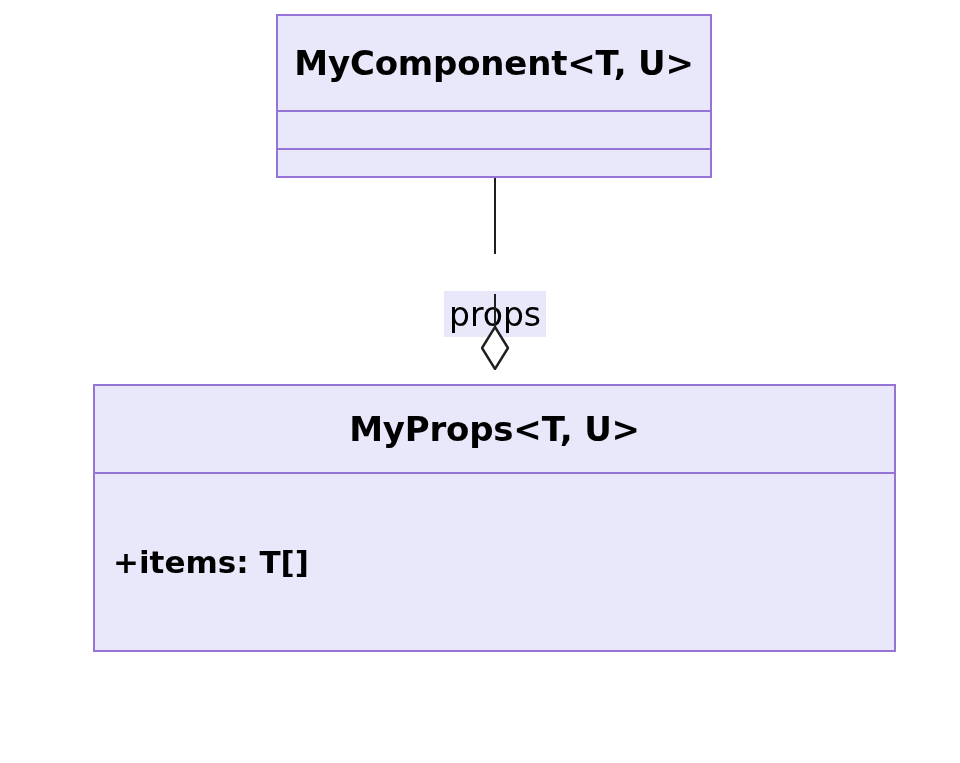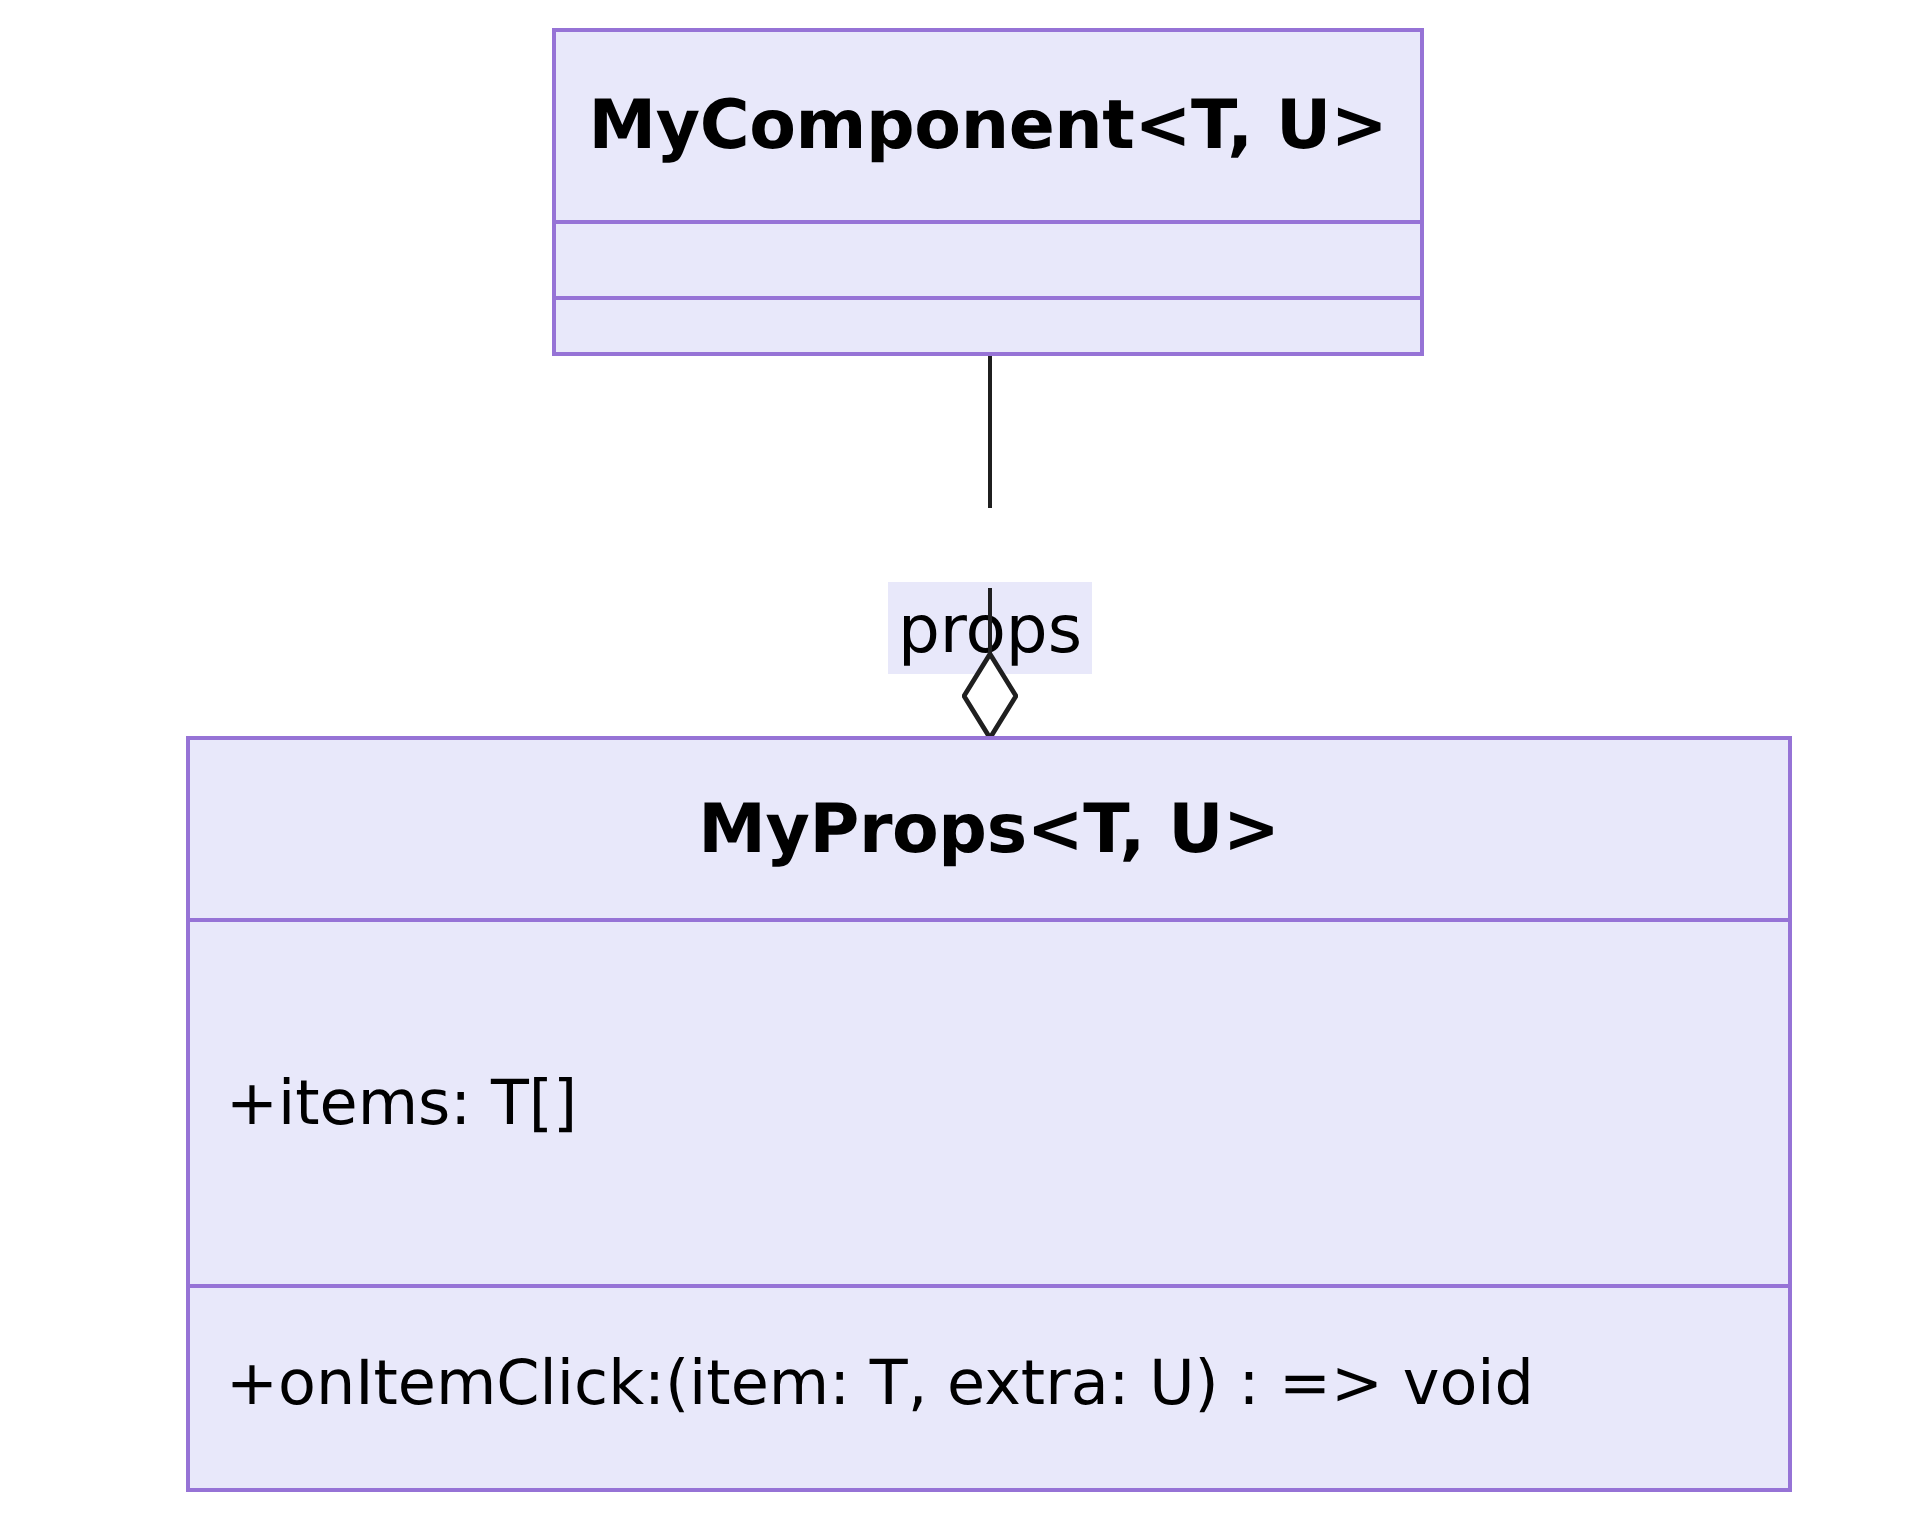--- a/index.html
+++ b/index.html
@@ -49,21 +49,21 @@
     text-align: center;
   }
 
   .uml-members {
     display: flex;
     flex-direction: column;
     justify-content: center;
   }
 
   .uml-member {
-    font-weight: normal;
+    font-weight: bold;
     white-space: nowrap;
     text-align: left;
   }
 
   
   #class-mycomponent {
     left: 276px;
     top: 14px;
     width: 436px;
     height: 164px;
@@ -75,23 +75,23 @@
   #class-mycomponent .attrs-compartment {
     height: 38px;
   }
   #class-mycomponent .methods-compartment {
     height: 28px;
   }
 
   
   #class-myprops {
     left: 93px;
-    top: 368px;
+    top: 384px;
     width: 803px;
-    height: 378px;
+    height: 268px;
   }
   #class-myprops .uml-title {
     height: 89px;
     font-size: 34px;
   }
   #class-myprops .attrs-compartment {
     height: 183px;
     padding: 0 0 0 18px;
   }
   #class-myprops .methods-compartment {
@@ -163,18 +163,15 @@
 
   <svg class="aggregation-diamond" viewBox="0 0 28 44">
     <polygon points="14,1 27,22 14,43 1,22" fill="#ffffff" stroke="#1f1f1f" stroke-width="2.4" stroke-linejoin="miter"></polygon>
   </svg>
 
   <div class="uml-class" id="class-myprops">
     <div class="uml-compartment uml-title">MyProps&lt;T, U&gt;</div>
     <div class="uml-compartment uml-members attrs-compartment">
       <div class="uml-member">+items: T[]</div>
     </div>
-    <div class="uml-compartment uml-members methods-compartment">
-      <div class="uml-member">+onItemClick:(item: T, extra: U) : =&gt; void</div>
-    </div>
   </div>
 
 </div>
 
 </body></html>

